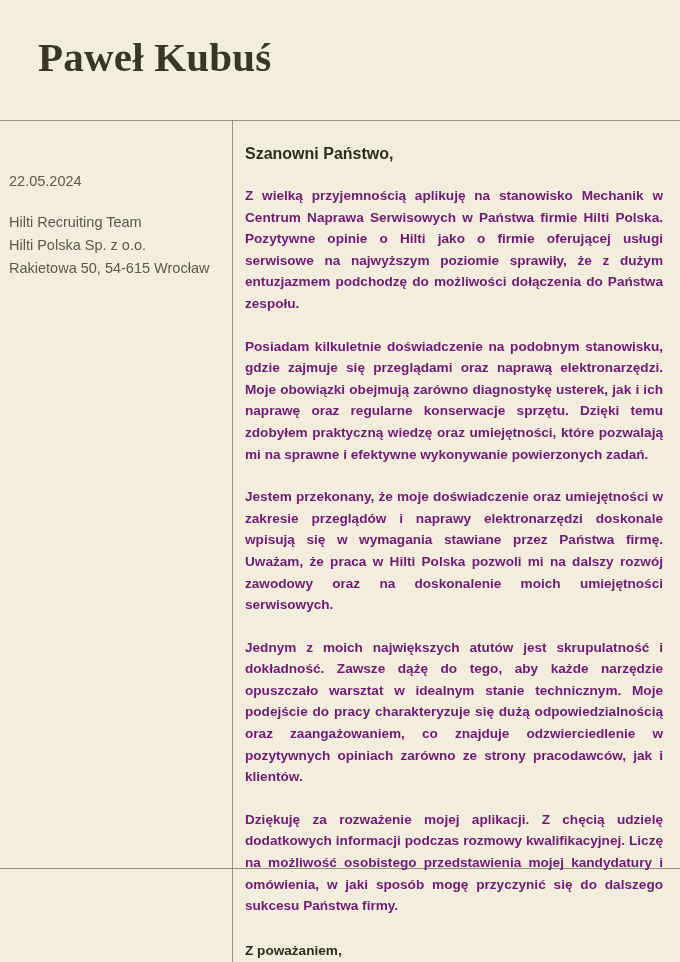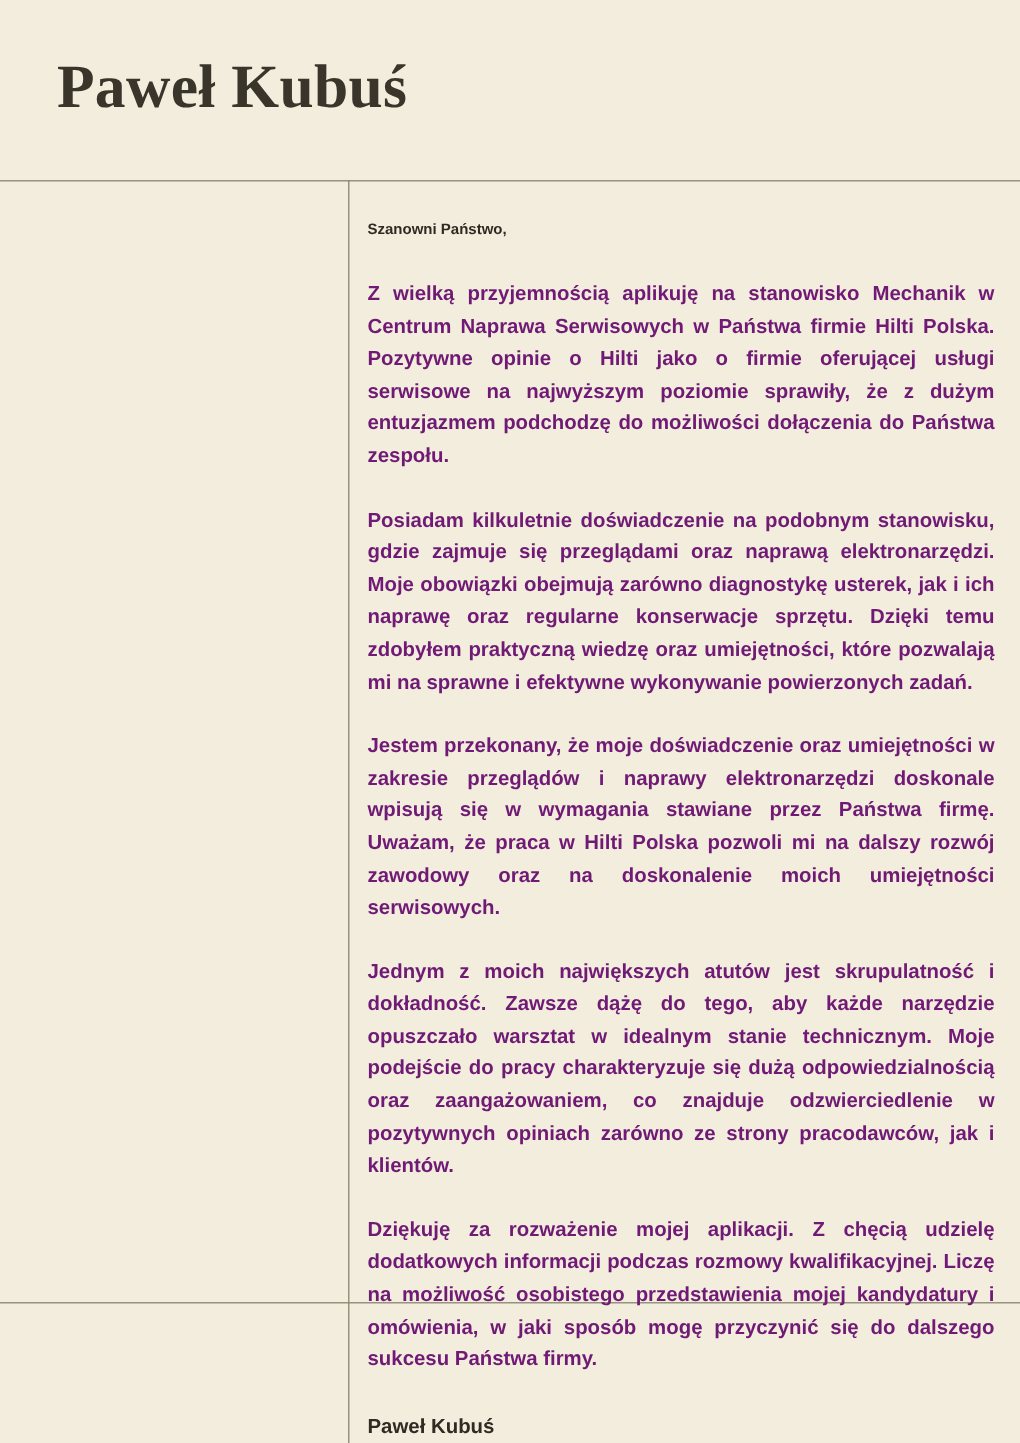--- a/index.html
+++ b/index.html
@@ -111,21 +111,21 @@
     position: absolute;
     left: 245px;
     top: 121px;
     width: 418px;
     height: 747px;
     box-sizing: border-box;
   }
   .salutation {
     margin: 0;
     padding-top: 22px;
-    font-size: 10px;
+    font-size: 16px;
     line-height: 21px;
     font-weight: 700;
     color: #2f2b22;
     text-align: left;
   }
   .para {
     margin: 0;
     padding-top: 21px;
     font-size: 13.6px;
     line-height: 21.6px;
@@ -170,31 +170,40 @@
 <div class="page">
 
   <div class="header">
     <div class="header-name">Paweł Kubuś</div>
   </div>
 
   <div class="rule-top"></div>
   <div class="rule-vertical"></div>
   <div class="rule-bottom"></div>
 
+  <div class="sidebar">
+    <div class="sidebar-date">22.05.2024</div>
+    <div class="sidebar-recipient">
+      <div>Hilti Recruiting Team</div>
+      <div>Hilti Polska Sp. z o.o.</div>
+      <div>Rakietowa 50, 54-615 Wrocław</div>
+    </div>
+  </div>
 
   <div class="body-col">
     <p class="salutation">Szanowni Państwo,</p>
 
     <p class="para">Z wielką przyjemnością aplikuję na stanowisko Mechanik w Centrum Naprawa Serwisowych w Państwa firmie Hilti Polska. Pozytywne opinie o Hilti jako o firmie oferującej usługi serwisowe na najwyższym poziomie sprawiły, że z dużym entuzjazmem podchodzę do możliwości dołączenia do Państwa zespołu.</p>
     <p class="para">Posiadam kilkuletnie doświadczenie na podobnym stanowisku, gdzie zajmuje się przeglądami oraz naprawą elektronarzędzi. Moje obowiązki obejmują zarówno diagnostykę usterek, jak i ich naprawę oraz regularne konserwacje sprzętu. Dzięki temu zdobyłem praktyczną wiedzę oraz umiejętności, które pozwalają mi na sprawne i efektywne wykonywanie powierzonych zadań.</p>
     <p class="para">Jestem przekonany, że moje doświadczenie oraz umiejętności w zakresie przeglądów i naprawy elektronarzędzi doskonale wpisują się w wymagania stawiane przez Państwa firmę. Uważam, że praca w Hilti Polska pozwoli mi na dalszy rozwój zawodowy oraz na doskonalenie moich umiejętności serwisowych.</p>
     <p class="para">Jednym z moich największych atutów jest skrupulatność i dokładność. Zawsze dążę do tego, aby każde narzędzie opuszczało warsztat w idealnym stanie technicznym. Moje podejście do pracy charakteryzuje się dużą odpowiedzialnością oraz zaangażowaniem, co znajduje odzwierciedlenie w pozytywnych opiniach zarówno ze strony pracodawców, jak i klientów.</p>
     <p class="para">Dziękuję za rozważenie mojej aplikacji. Z chęcią udzielę dodatkowych informacji podczas rozmowy kwalifikacyjnej. Liczę na możliwość osobistego przedstawienia mojej kandydatury i omówienia, w jaki sposób mogę przyczynić się do dalszego sukcesu Państwa firmy.</p>
 
     <div class="closing">
+      <div>Z poważaniem,</div>
       <div>Paweł Kubuś</div>
     </div>
   </div>
 
   <div class="footer-left"></div>
   <div class="footer-right"></div>
 
 </div>
 
 </body></html>

